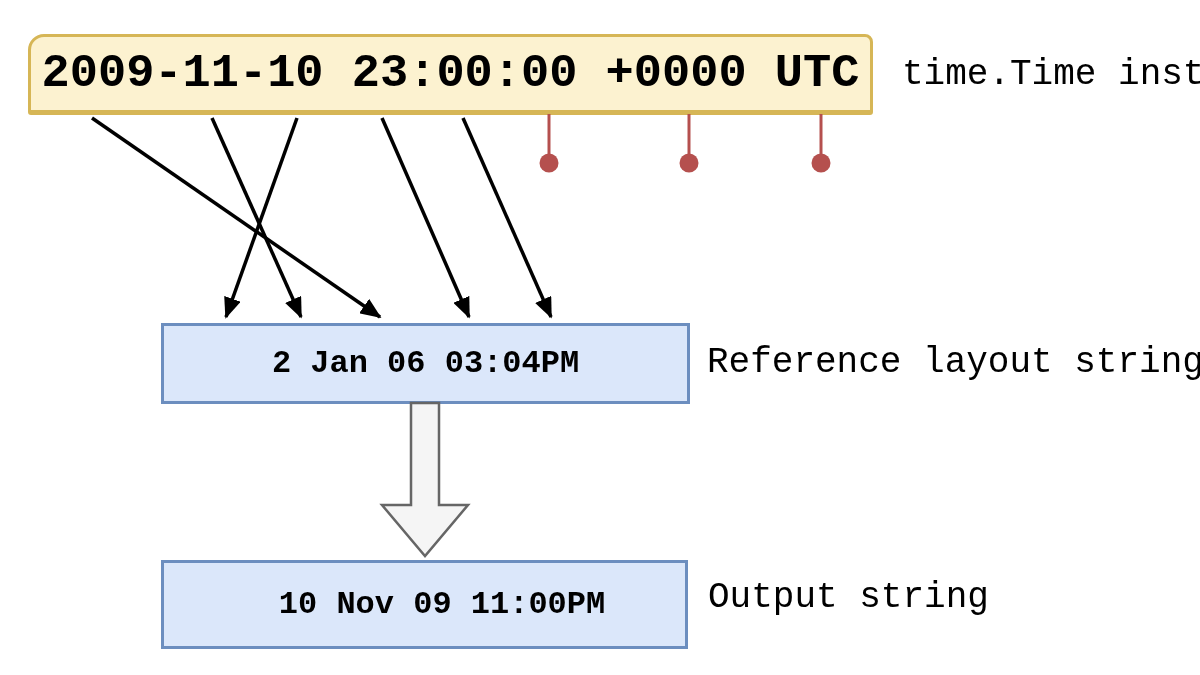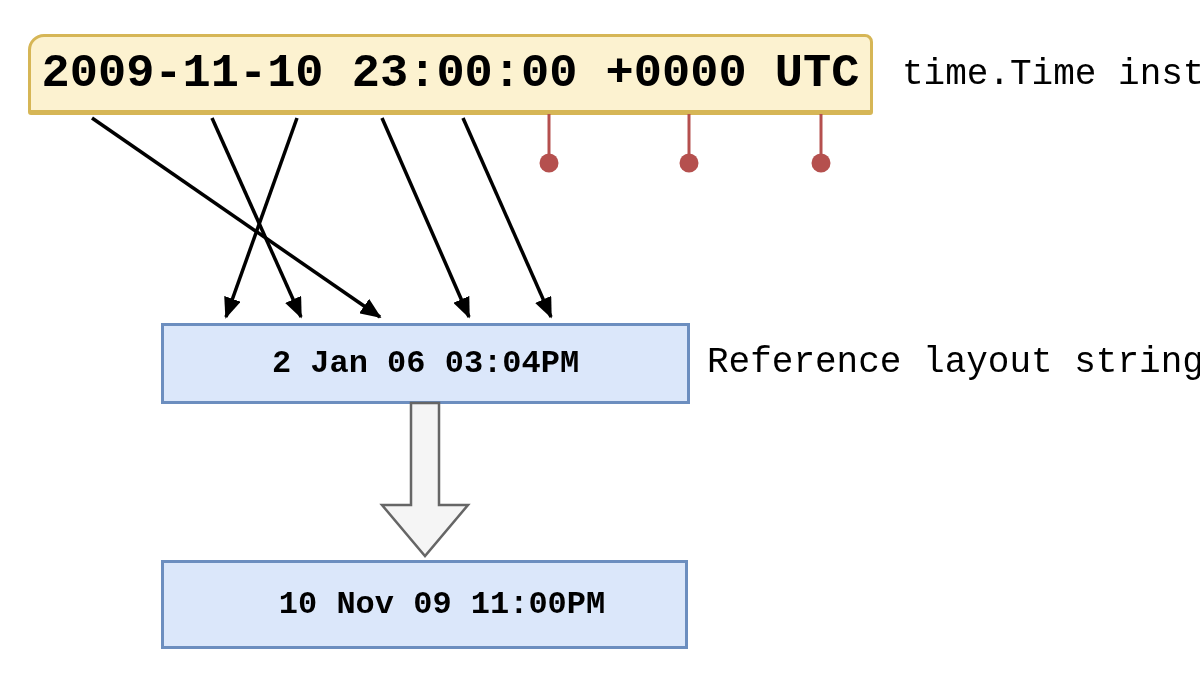--- a/index.html
+++ b/index.html
@@ -85,20 +85,21 @@
   <div class="side-label instance-label">time.Time inst</div>
 
   <div class="box string-box reference-box">
     <span class="box-text">2 Jan 06 03:04PM</span>
   </div>
   <div class="side-label reference-label">Reference layout string</div>
 
   <div class="box string-box output-box">
     <span class="box-text">10 Nov 09 11:00PM</span>
   </div>
+  <div class="side-label output-label">Output string</div>
 
   <svg class="overlay" viewBox="0 0 1200 675">
     <defs>
       <marker id="ah" markerWidth="6" markerHeight="5" refX="5.5" refY="2.5" orient="auto" markerUnits="strokeWidth">
         <path id="ah-path" d="M0,0 L6,2.5 L0,5 Z" fill="#000000"></path>
       </marker>
     </defs>
     <g id="mapping-arrows">
         <line x1="92" y1="118" x2="380" y2="317" stroke="#000000" stroke-width="3.5" marker-end="url(#ah)"></line>
         <line x1="212" y1="118" x2="301" y2="317" stroke="#000000" stroke-width="3.5" marker-end="url(#ah)"></line>

